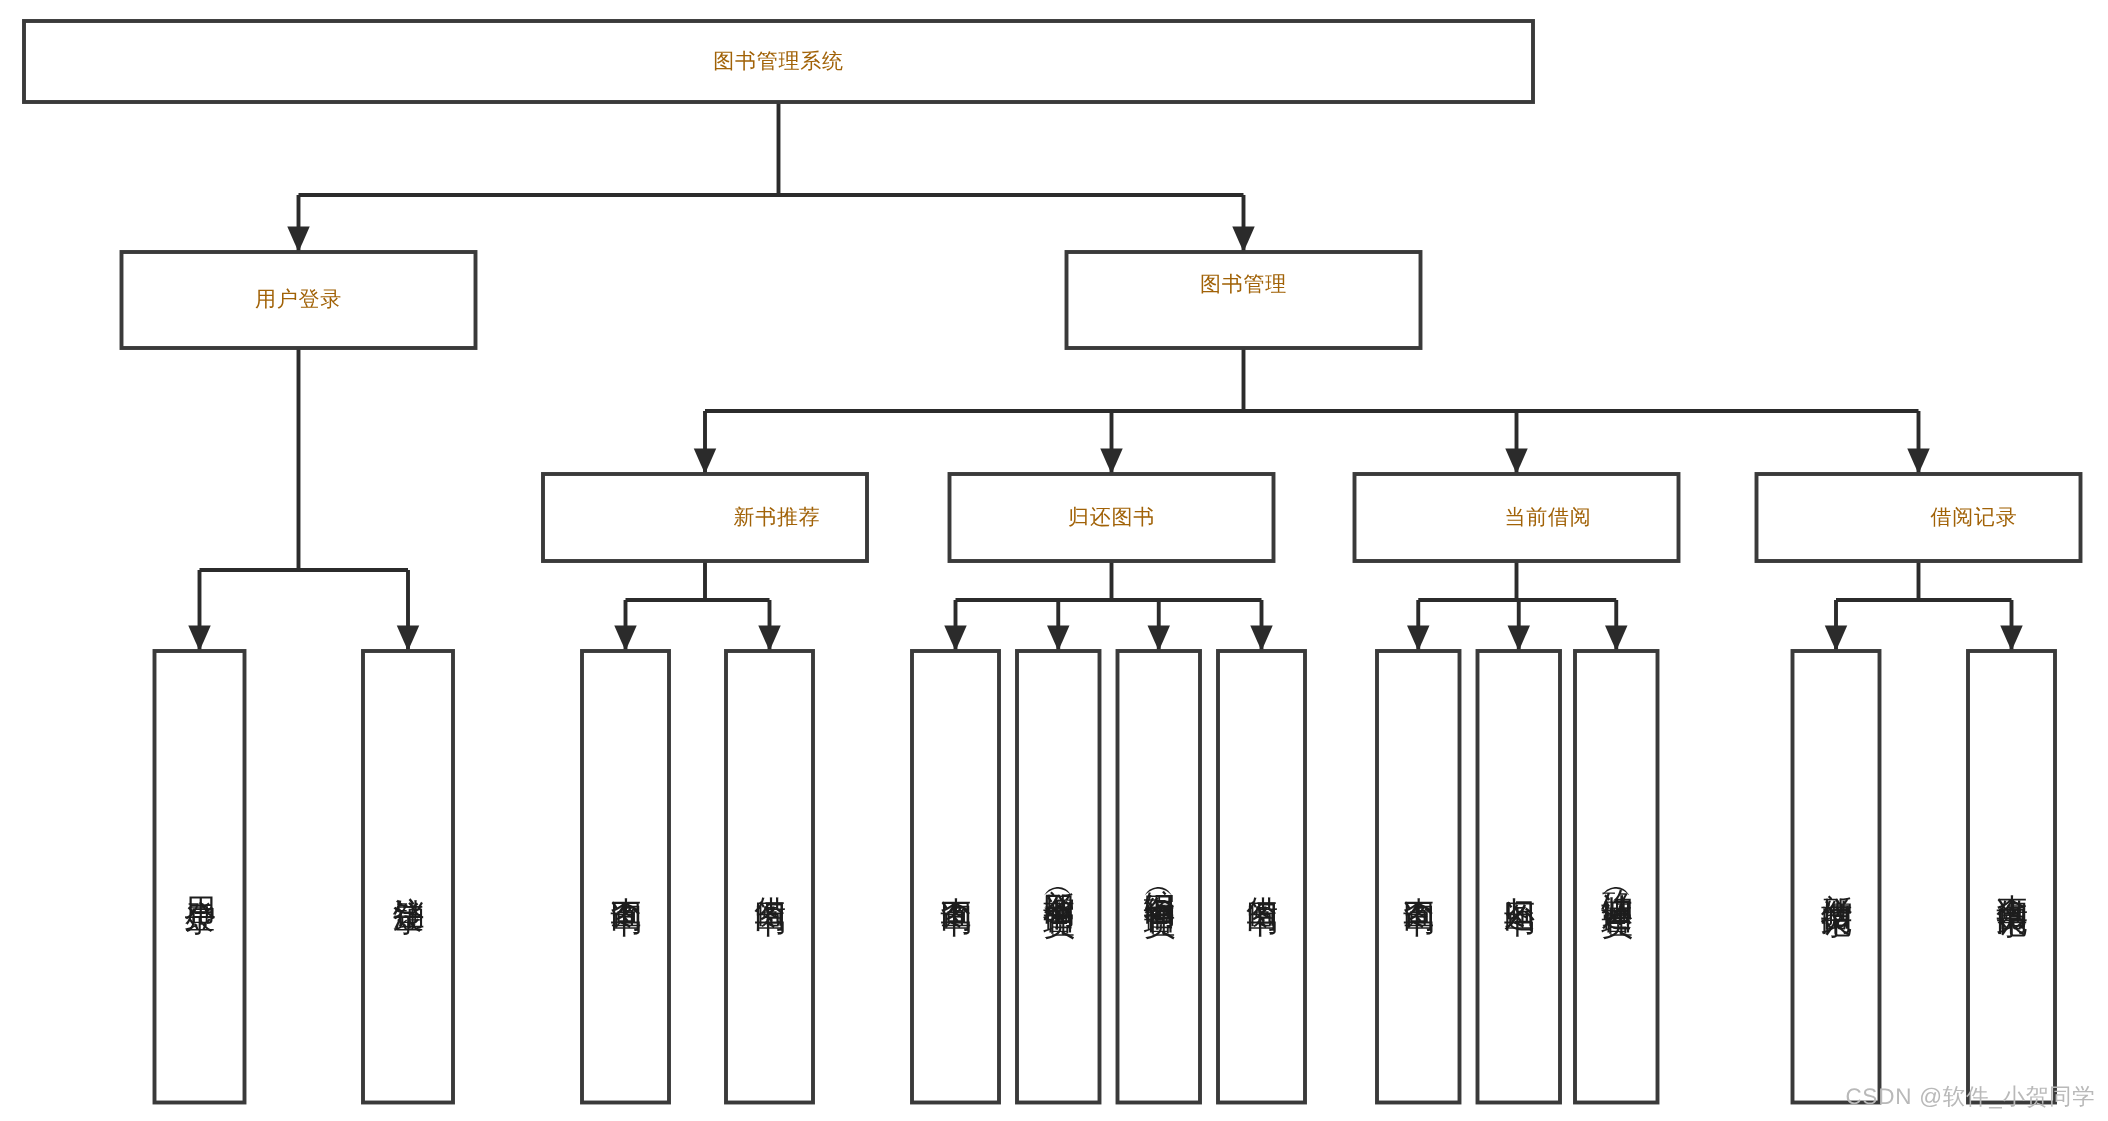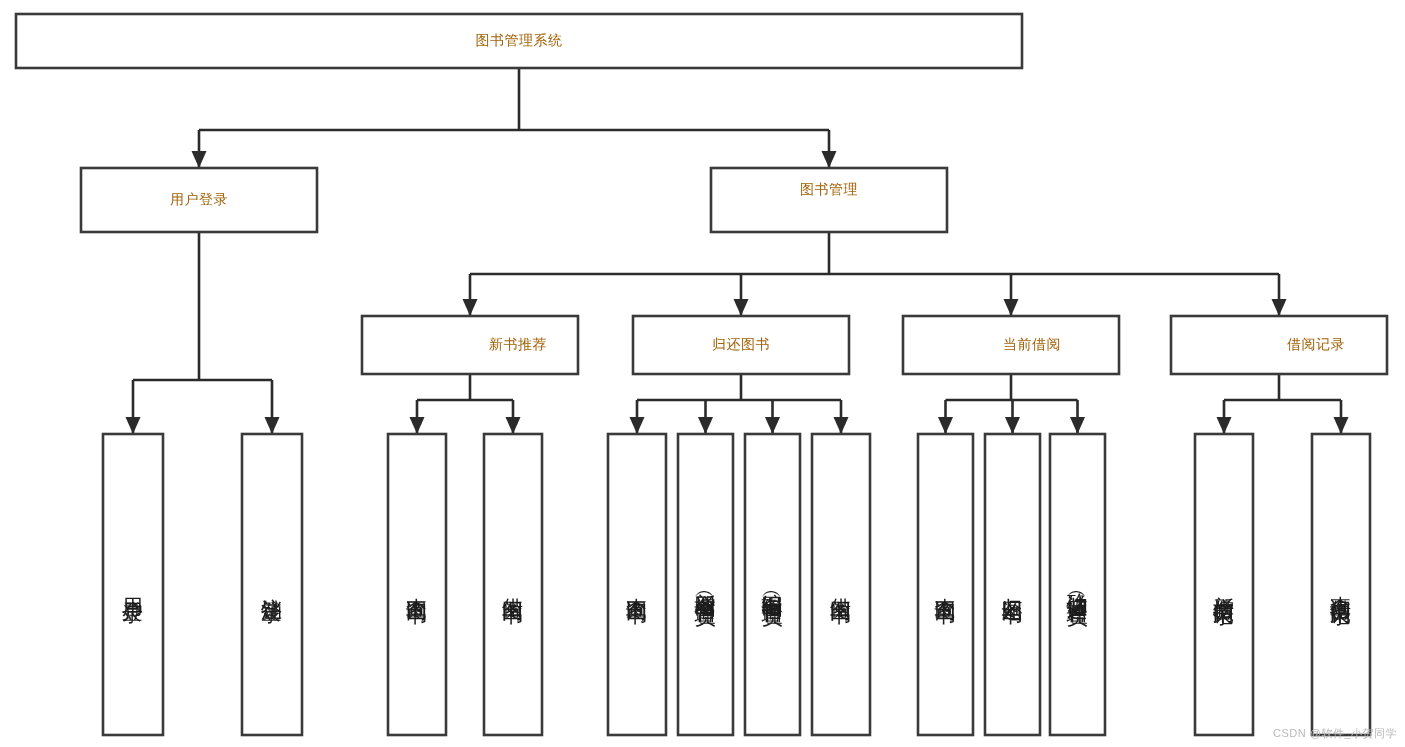--- a/index.html
+++ b/index.html
@@ -63,21 +63,21 @@
     text-orientation: upright;
     letter-spacing: 2px;
     line-height: 1;
     pointer-events: none;
   }
   .watermark {
     position: absolute;
     right: 8px;
     bottom: 6px;
     color: #b9b9b9;
-    font-size: 11px;
+    font-size: 15px;
     letter-spacing: 0.5px;
     white-space: nowrap;
     pointer-events: none;
   }
 </style>
 </head>
 <body>
 
 <div id="diagram-root">
 

